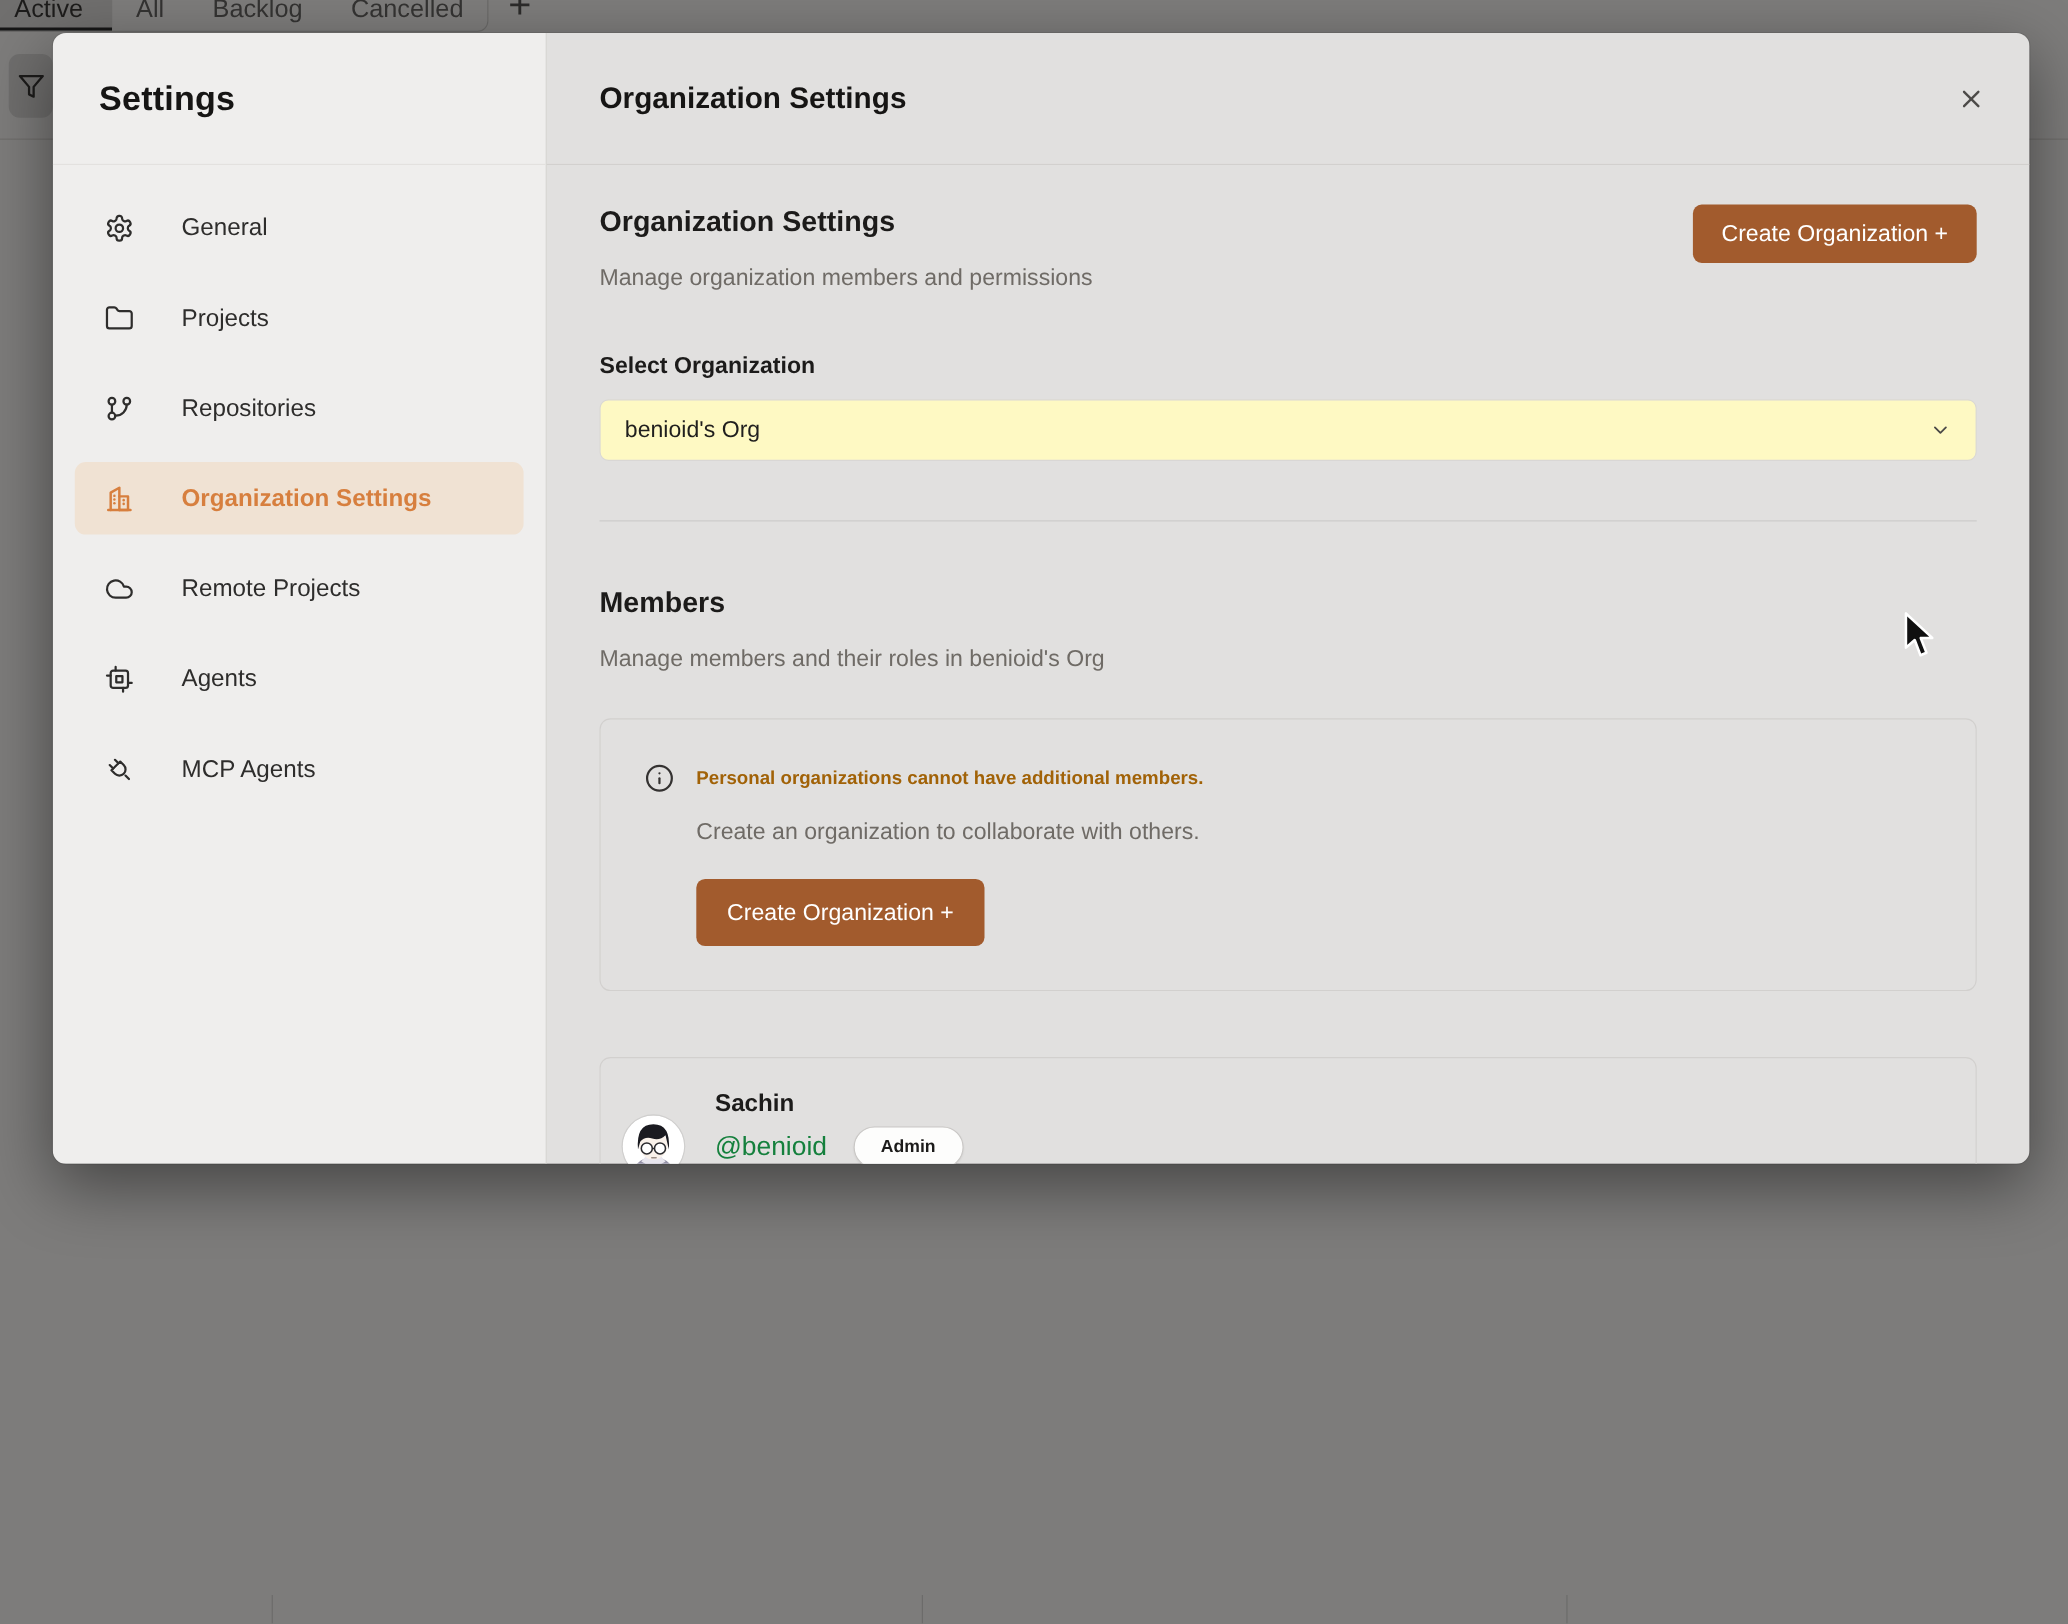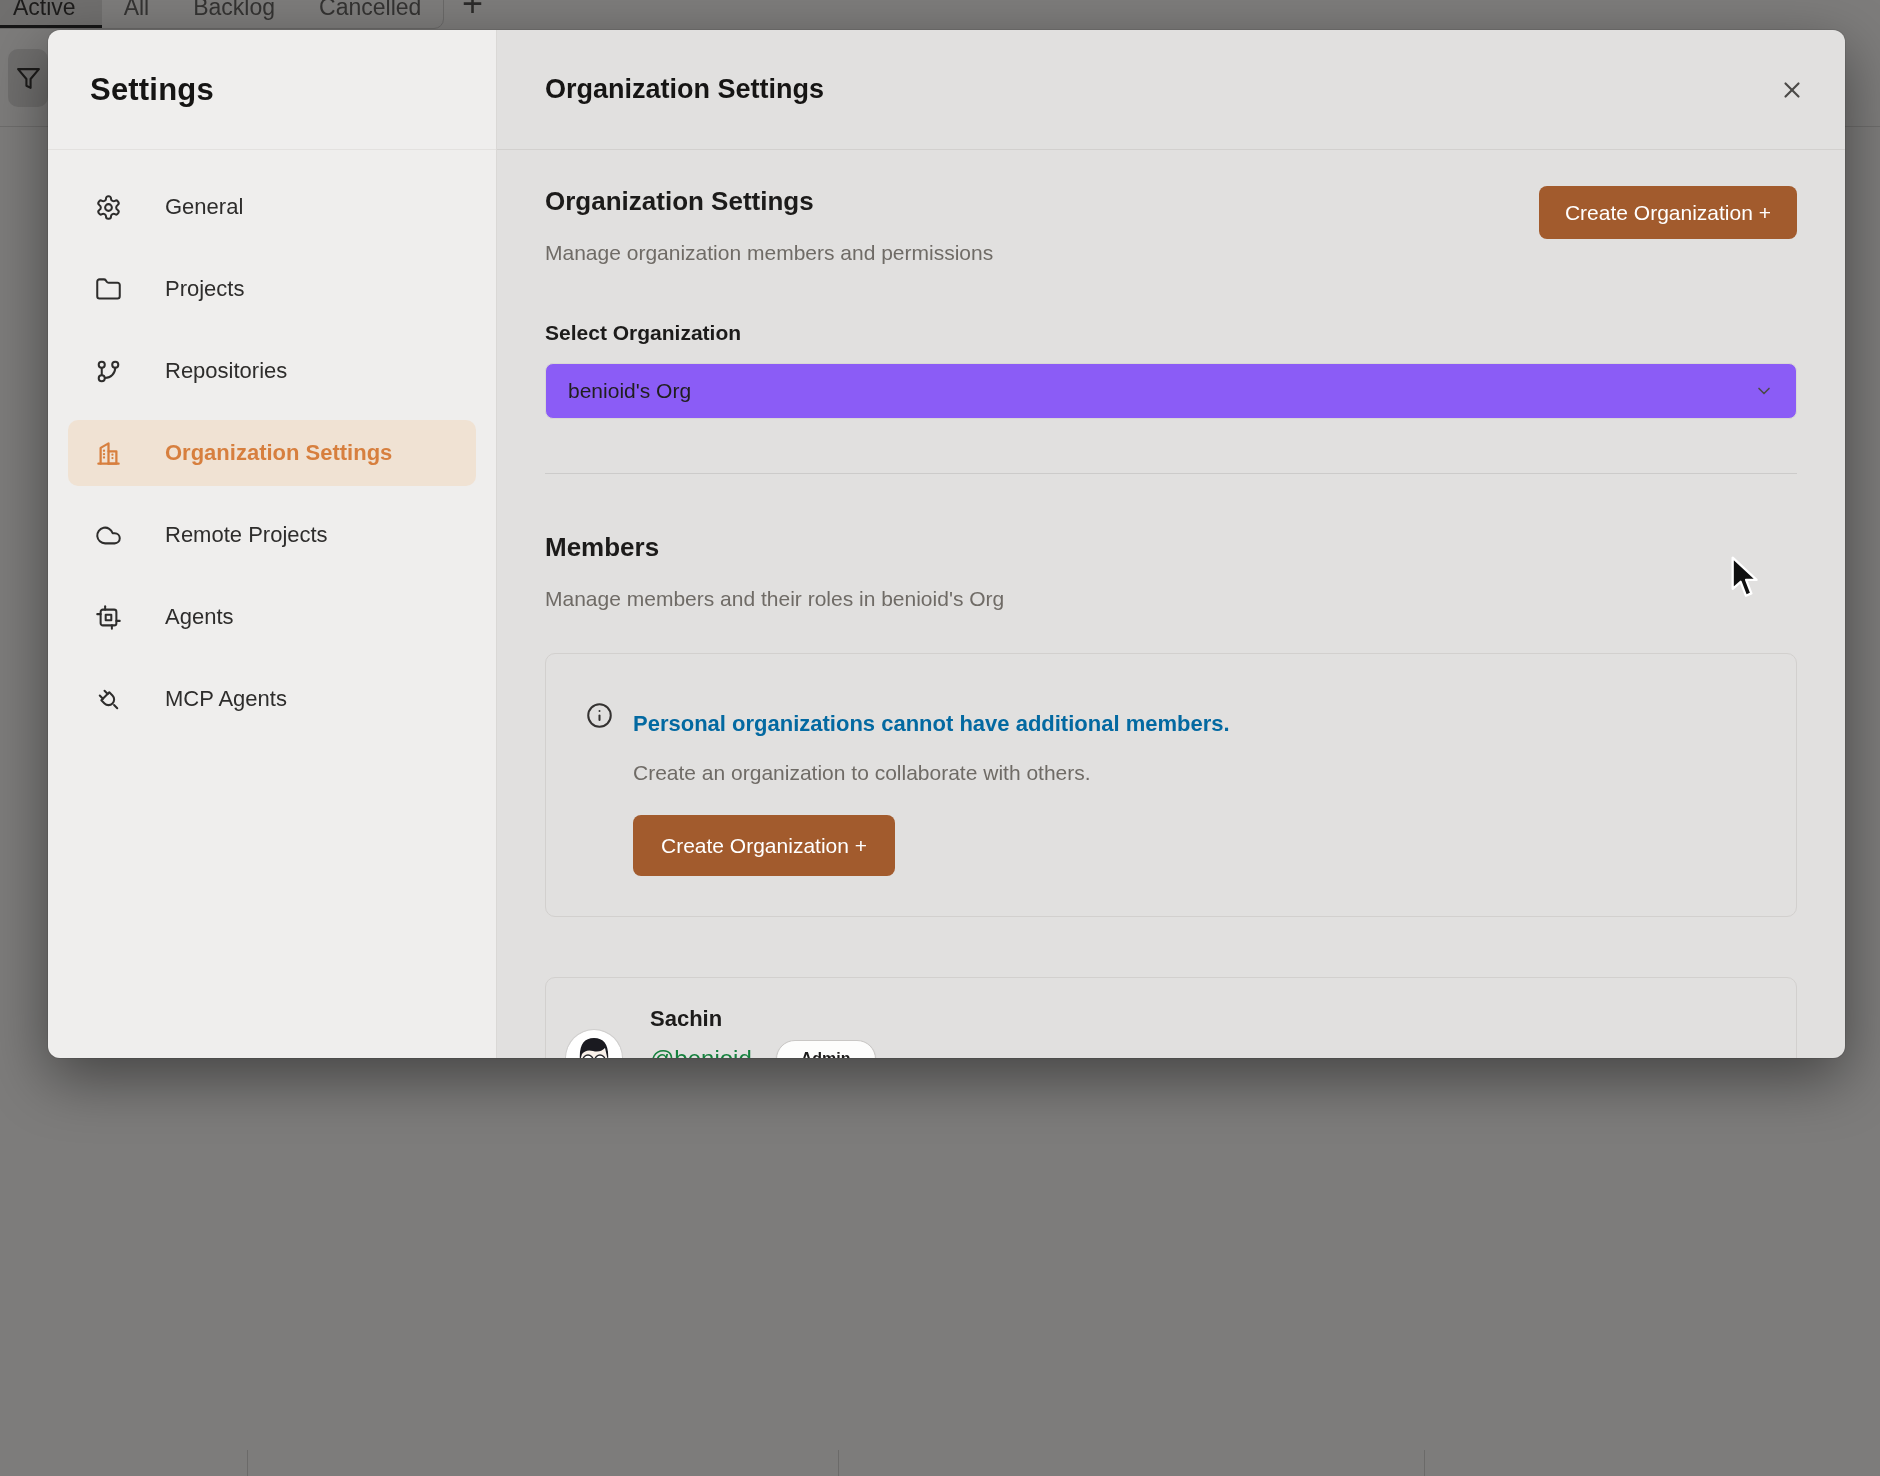--- a/index.html
+++ b/index.html
@@ -53,35 +53,35 @@
   .muted { font-size:21px; color:#6f6b66; }
   .sub { margin-top:24px; }
 
   .btn-accent { background:#a25b2d; color:#ffffff; border:none; border-radius:8px; font-size:21px;
                 font-family:"Liberation Sans", sans-serif; padding:0 26px; height:53px;
                 display:inline-flex; align-items:center; cursor:pointer; white-space:nowrap; }
   .btn-lg { height:61px; padding:0 28px; }
 
   .select-group { margin-top:56px; }
   .select-label { font-size:21px; font-weight:bold; color:#1c1b1a; }
-  .select-box { margin-top:18px; height:56px; background:#8b5cf6; border:1px solid #d9d7d5; border-radius:8px;
+  .select-box { margin-top:18px; height:56px; background:#fef9c3; border:1px solid #d9d7d5; border-radius:8px;
                 display:flex; align-items:center; justify-content:space-between; padding:0 22px; cursor:pointer; }
   .select-value { font-size:21px; color:#201f1e; }
   .select-box svg { width:20px; height:20px; stroke:#4c4a48; stroke-width:2; fill:none;
                     stroke-linecap:round; stroke-linejoin:round; }
   .help { margin-top:18px; }
 
   .divider { margin-top:54px; border-top:1px solid rgba(0,0,0,.09); }
 
   .members { margin-top:58px; }
   .notice { margin-top:42px; border:1px solid #d2d0ce; border-radius:10px; padding:40px; }
   .notice-head { display:flex; align-items:center; gap:20px; }
   .notice-head svg { width:27px; height:27px; stroke:#343231; stroke-width:1.8; fill:none;
                      stroke-linecap:round; stroke-linejoin:round; flex:0 0 27px; }
-  .notice-title { font-size:22px; font-weight:bold; color:#0369a1;margin-top:17px; }
+  .notice-title { font-size:17px; font-weight:bold; color:#a16207; }
   .notice-body { margin:24px 0 0 47px; }
   .notice .btn-accent { margin:30px 0 0 47px; }
 
   .member-card { margin-top:60px; border:1px solid #d2d0ce; border-radius:10px; padding:28px 20px;
                  display:flex; align-items:center; gap:28px; }
   .avatar { width:56px; height:56px; border-radius:50%; overflow:hidden; flex:0 0 56px;
             box-shadow:0 0 0 1px rgba(0,0,0,.08); }
   .member-name { font-size:22px; font-weight:bold; color:#1c1b1a; }
   .member-mid { display:flex; align-items:center; gap:24px; margin-top:8px; }
   .member-handle { font-size:24px; color:#15803d; }

